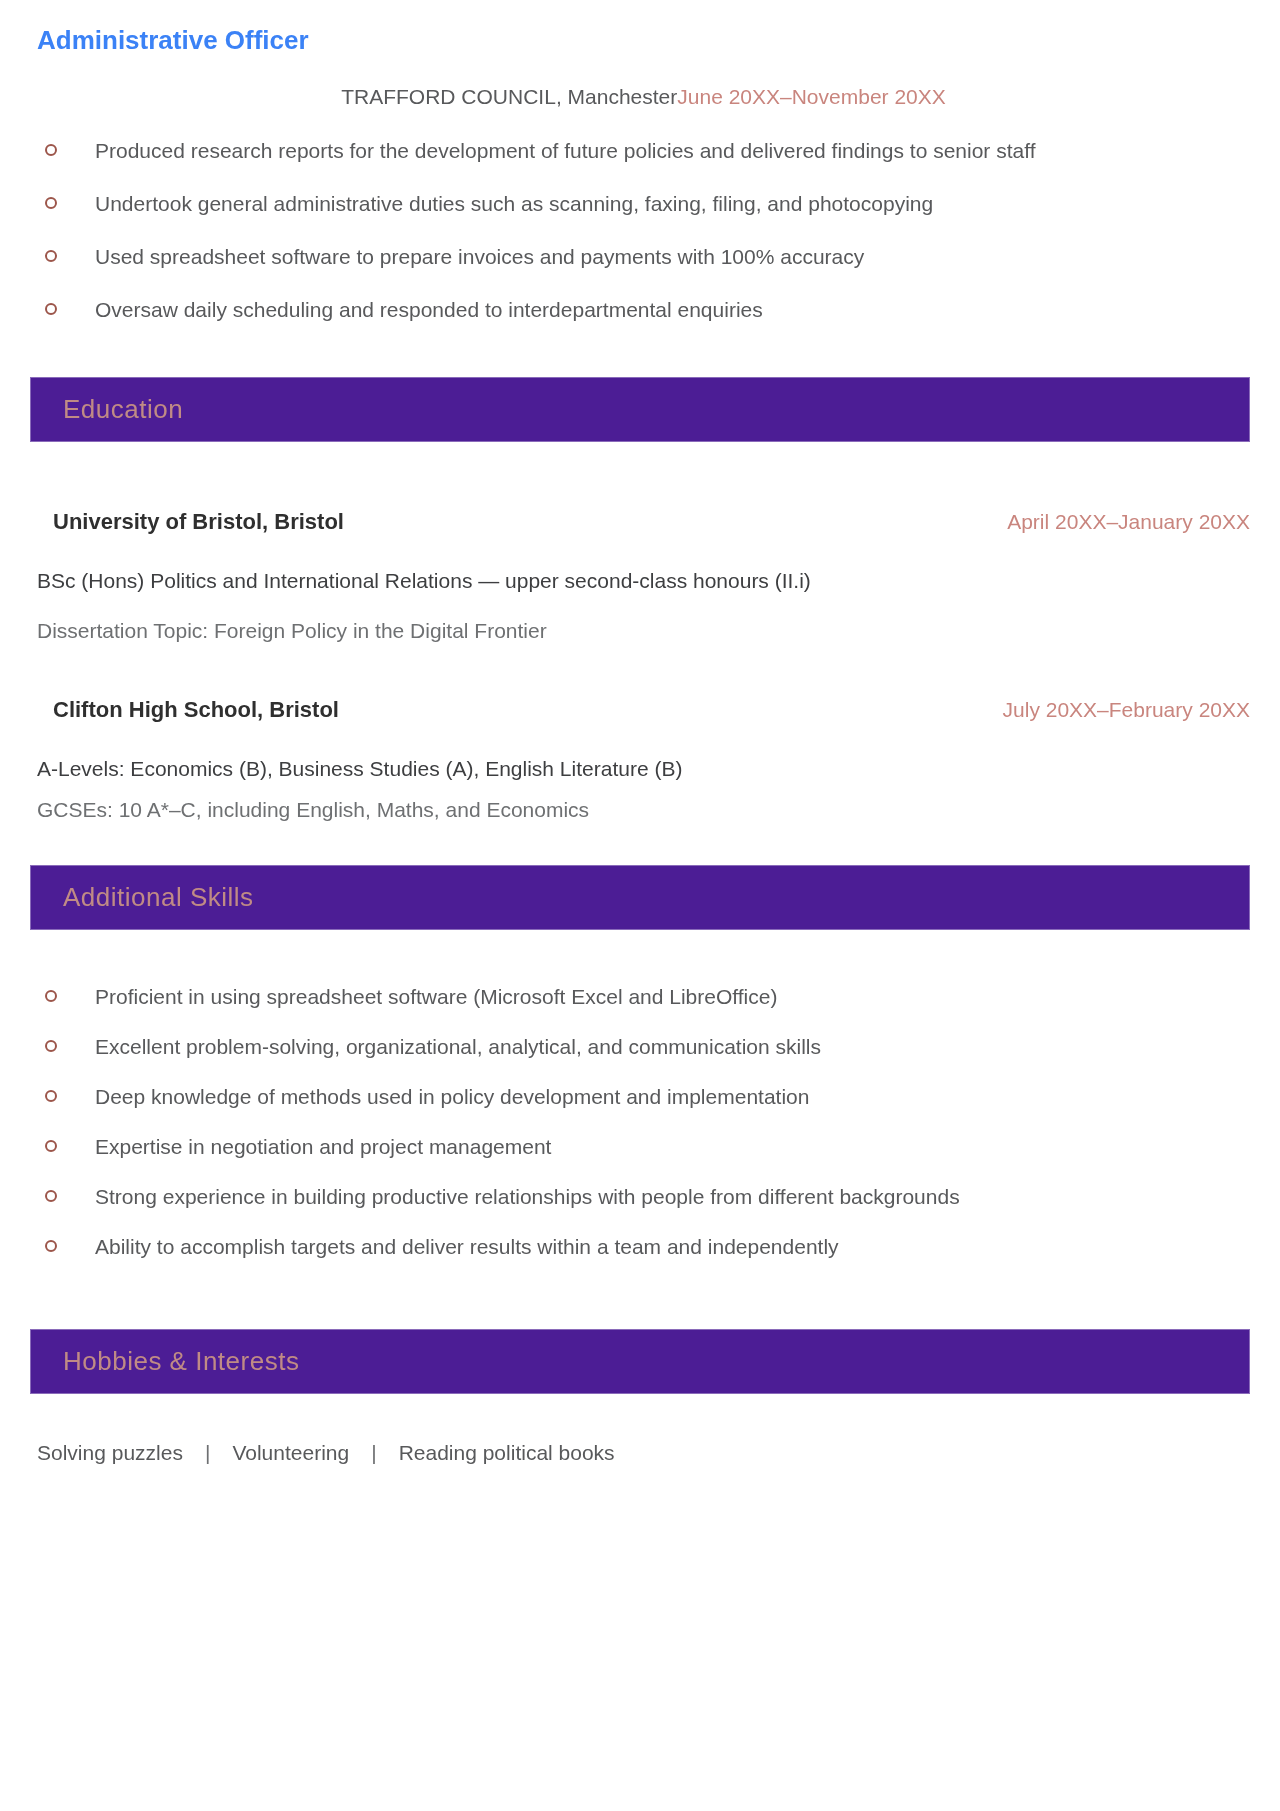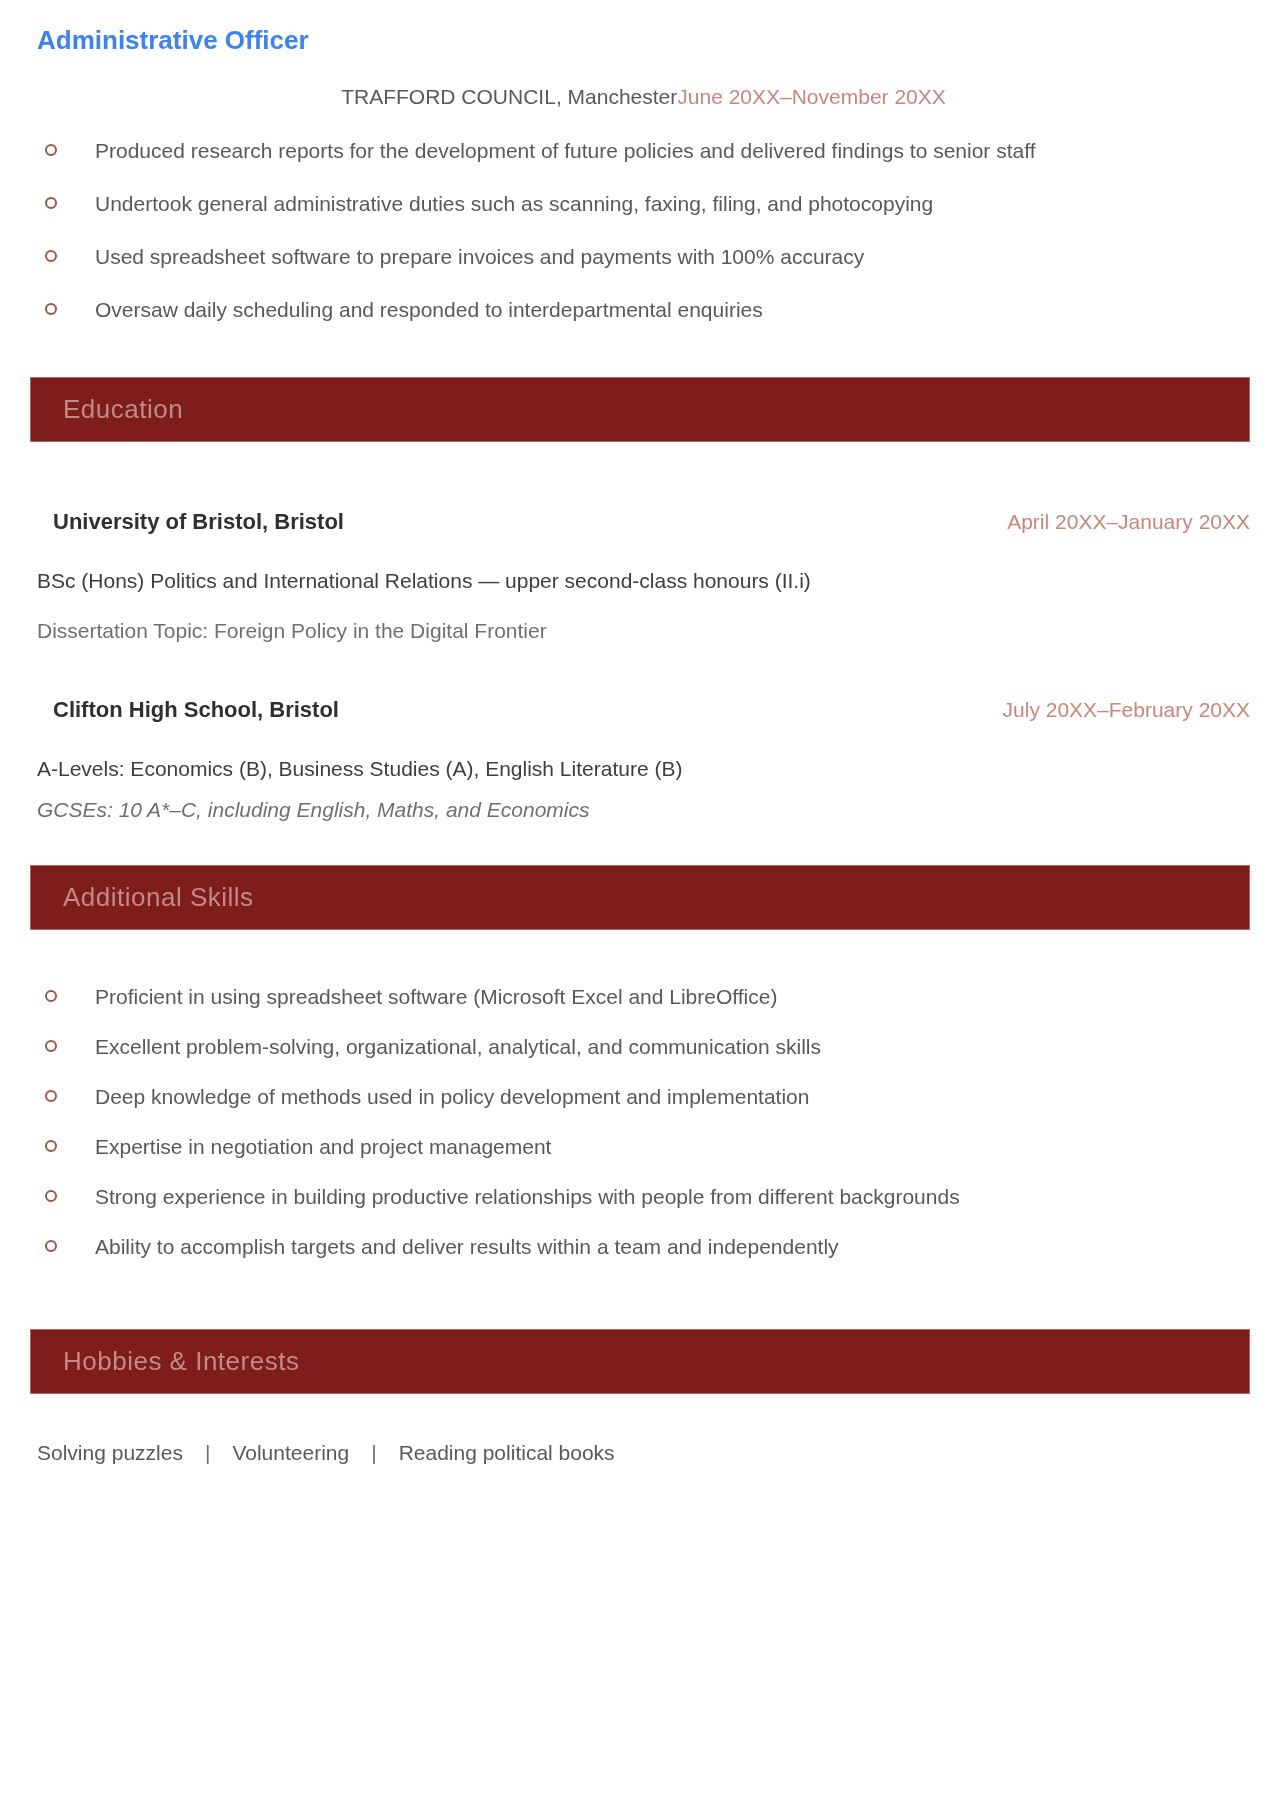--- a/index.html
+++ b/index.html
@@ -65,21 +65,21 @@
     height: 8px;
     border: 2px solid #9c564b;
     border-radius: 50%;
     box-sizing: content-box;
   }
 
   
   .section-bar {
     margin: 0 30px;
     height: 65px;
-    background: #7f1d1d;
+    background: #4c1d95;
     border: 1px solid rgba(255,255,255,0.35);
     box-sizing: border-box;
     display: flex;
     align-items: center;
     padding-left: 32px;
   }
   .section-bar .section-label {
     font-size: 26px;
     color: #c08b85;
     letter-spacing: 0.5px;
@@ -105,21 +105,21 @@
     margin: 16px;
   }
   .entry-line {
     margin: 0 30px 0 37px;
     font-size: 21px;
     line-height: 27px;
   }
   .entry-line.dark  { color: #3d3e40; margin-top: 15px; }
   .entry-line.light { color: #6e7072; }
   .light.l1 { margin-top: 23px; }
-  .light.l2 { margin-top: 14px; font-style: italic; }
+  .light.l2 { margin-top: 14px; }
 
   
   ul.bullets.skills { margin-top: 53px; }
 
   
   .hobbies-row {
     margin: 45px 30px 0 37px;
     font-size: 21px;
     line-height: 27px;
     color: #58595b;

